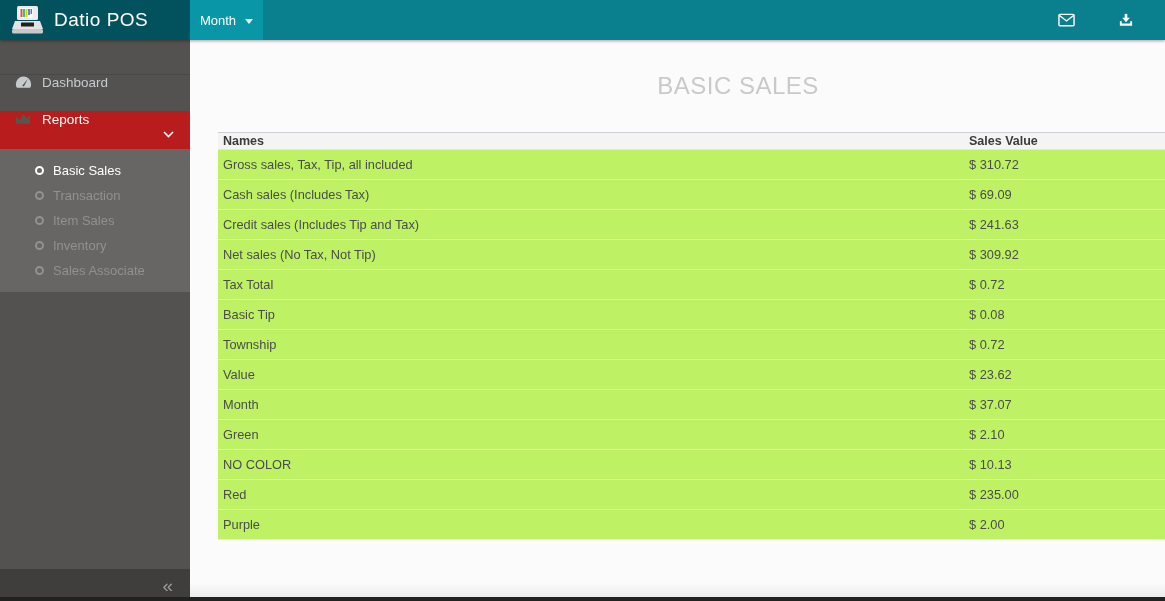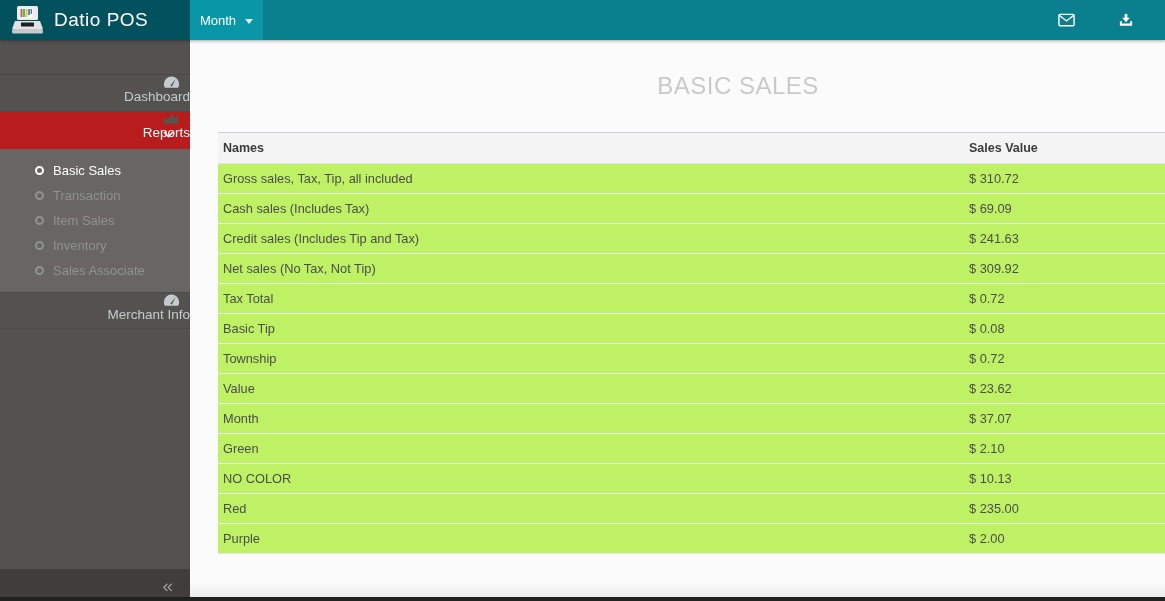--- a/index.html
+++ b/index.html
@@ -19,23 +19,23 @@
   .caret-down { width:0; height:0; border-left:4.5px solid transparent;
                 border-right:4.5px solid transparent; border-top:5px solid #e8f4f6; margin-top:2px; }
   .header-spacer { flex:1; }
   .header-icons { display:flex; align-items:center; gap:30px; padding-right:24px; }
   .hicon { width:30px; height:40px; display:flex; align-items:center; justify-content:center; cursor:pointer; }
 
   
   .sidebar { position:absolute; top:40px; left:0; width:190px; height:561px;
              background:#535250; z-index:10; display:flex; flex-direction:column; }
   .sidebar-gap { height:35px; border-bottom:1px solid #494846; }
-  .side-item { height:37px; display:flex; align-items:flex-end; padding-left:15px;
+  .side-item { height:37px; display:flex; align-items:flex-start; padding-left:15px;
                color:#c5cbcd; font-size:13.5px; cursor:pointer; border-bottom:1px solid #4c4b49;
-               position:relative;flex-direction:column; }
+               position:relative; }
   .side-item .micon { width:20px; margin-right:7px; display:flex; align-items:center; color:#c5cbcd; }
   .side-item.active { background:#b91c1c; color:#fdfdf6; border-bottom:none; }
   .side-item.active .micon { color:#55564c; }
   .chev { position:absolute; right:16px; top:14px; }
   .submenu { background:#676664; padding:9px 0; list-style:none; }
   .submenu-item { height:25px; display:flex; align-items:center; padding-left:35px;
                   color:#8f928f; font-size:13px; cursor:pointer; }
   .submenu-item .circle { width:9px; height:9px; border:2px solid #8f928f; border-radius:50%;
                           margin-right:9px; flex:0 0 auto; }
   .submenu-item.active { color:#ffffff; }
@@ -48,21 +48,21 @@
   
   .main { position:absolute; top:40px; left:190px; width:975px; height:561px;
           background:#fbfbfb; overflow:hidden; }
   .main::after { content:""; position:absolute; left:0; right:0; bottom:4px; height:14px;
                  background:linear-gradient(#fbfbfb, #ebebeb); }
   .report-container { margin-left:28px; width:1040px; }
   .report-title { margin-top:25px; height:42px; text-align:center; color:#c9c9c9;
                   font-size:24px; font-weight:400; letter-spacing:.5px; line-height:42px; }
   table.report { width:1040px; border-collapse:collapse; margin-top:25px;
                  border-top:1px solid #ccd0d6; }
-  table.report th { background:#f4f4f4; height:31px; text-align:left; font-size:12.5px;
+  table.report th { background:#f4f4f4; height:17px; text-align:left; font-size:12.5px;
                     color:#3b3b3b; font-weight:bold; padding:0 0 0 5px;
                     border-bottom:1px solid #e4e4e4; }
   table.report th.col-name { width:746px; }
   table.report td { height:30px; font-size:12.8px; color:#4c4c4c; padding:0 0 0 5px;
                     border-bottom:1px solid #e9e9e9; background:#bef264; }
   .bottom-strip { position:absolute; left:0; bottom:0; width:1165px; height:4px;
                   background:#21211f; z-index:30; }
 </style>
 </head>
 <body>
@@ -156,29 +156,20 @@
         <span>Inventory</span>
       </li>
 
       <li class="submenu-item">
         <span class="circle"></span>
         <span>Sales Associate</span>
       </li>
 
   </ul>
 
-  <div class="side-item" style="border-top:1px solid #4c4b49;">
-    <span class="micon">
-      <svg width="17" height="14" viewBox="0 0 20 16">
-        <path fill-rule="evenodd" fill="currentColor" d="M10 1.5 A9 9 0 0 0 1 10.5 C1 12.1 1.45 13.6 2.25 14.8 L17.75 14.8 C18.55 13.6 19 12.1 19 10.5 A9 9 0 0 0 10 1.5 Z
-             M8.5 12.3 L14.9 4.6 L10.5 13.3 Z"></path>
-      </svg>
-    </span>
-    <span>Merchant Info</span>
-  </div>
 
   <div class="sidebar-fill"></div>
 
   <div class="sidebar-footer">
     <span class="collapse-glyph">«</span>
   </div>
 </div>
 
 <div class="main">
   <div class="report-container">

